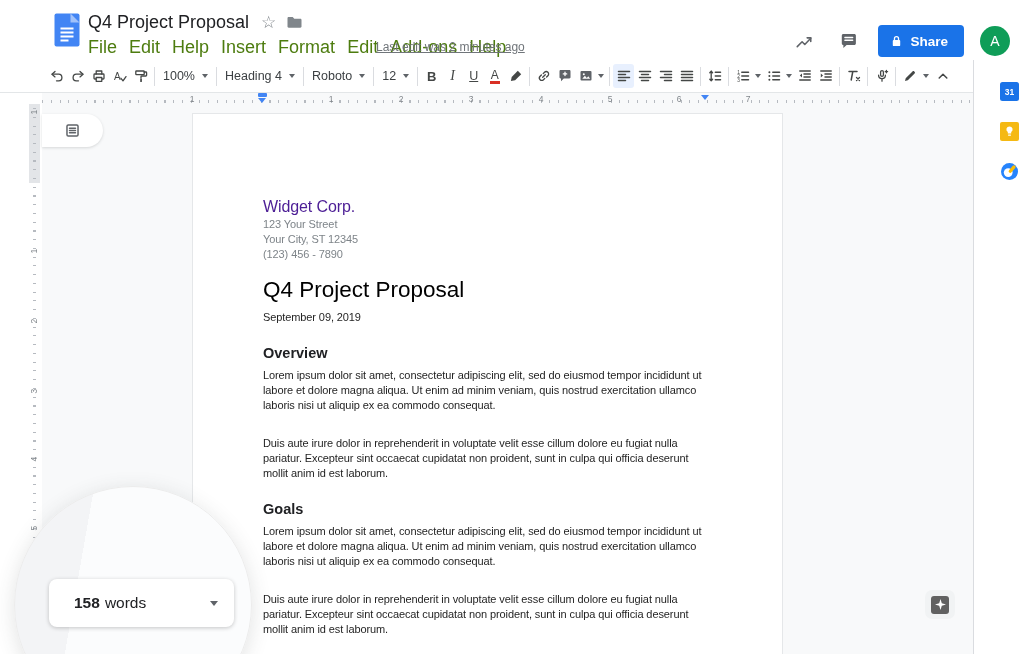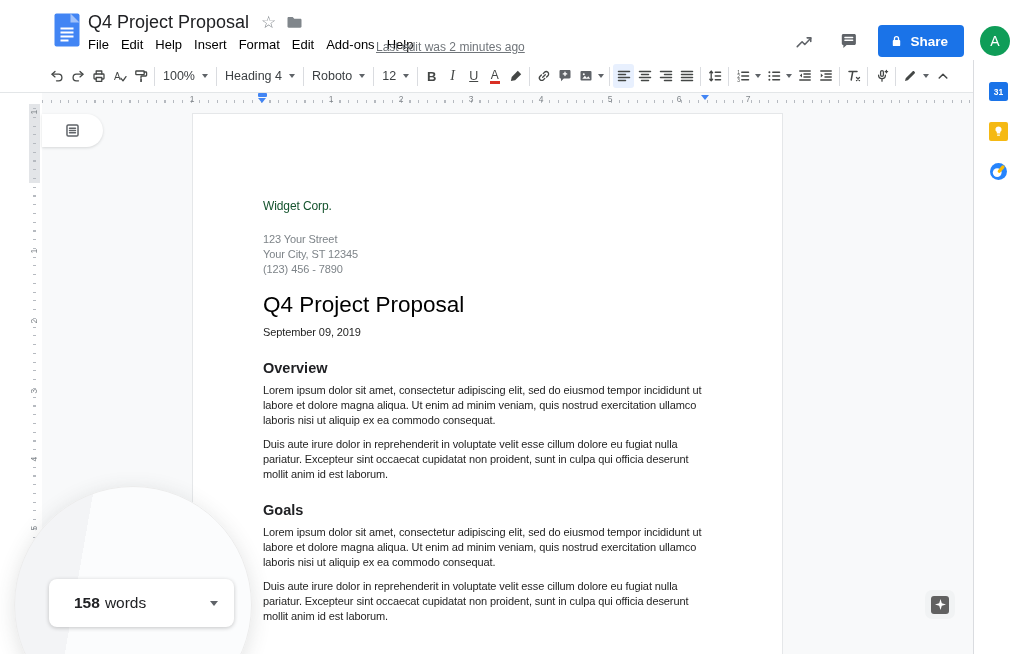--- a/index.html
+++ b/index.html
@@ -9,21 +9,21 @@
 
   
   .topbar{position:absolute;left:0;top:0;width:1024px;height:60px;background:#fff}
   .docs-logo{position:absolute;left:54px;top:13px;cursor:pointer}
   .title-block{position:absolute;left:88px;top:11px}
   .title-row{display:flex;align-items:center;height:22px}
   .doc-title{font-size:18px;color:#202124;white-space:nowrap}
   .star{font-size:17px;color:#80868b;margin-left:12px;line-height:1;cursor:pointer}
   .folder{margin-left:10px;cursor:pointer;display:flex}
   .menu-row{display:flex;align-items:center;margin-top:4px;margin-left:-6px}
-  .menu-item{padding:0 6px;font-size:13px;color:#000000;cursor:pointer;white-space:nowrap}
+  .menu-item{padding:0 6px;font-size:18px;color:#4d7c0f;cursor:pointer;white-space:nowrap}
   .last-edit{margin-left:12px;font-size:12px;color:#70757a;text-decoration:underline;cursor:pointer;white-space:nowrap}
   .topbar-right{position:absolute;right:14px;top:25px;display:flex;align-items:center;gap:16px}
   .iconbtn{display:flex;align-items:center;justify-content:center;width:28px;height:28px;border-radius:50%;cursor:pointer}
   .share-btn{display:flex;align-items:center;gap:7px;height:32px;padding:0 16px 0 12px;background:#1a73e8;color:#fff;font-size:13.5px;font-weight:700;border:none;border-radius:4px;cursor:pointer}
   .avatar{width:30px;height:30px;border-radius:50%;background:#0f9d58;color:#fff;font-size:14px;display:flex;align-items:center;justify-content:center;cursor:pointer}
 
   
   .toolbar{position:absolute;left:0;top:60px;width:973px;height:33px;background:#fff;border-bottom:1px solid #e3e6e8;display:flex;align-items:center;padding-left:46px}
   .tb-btn{width:21px;height:24px;display:flex;align-items:center;justify-content:center;border-radius:3px;cursor:pointer;flex:0 0 auto}
   .tb-btn.active{background:#e8f0fe}
@@ -54,32 +54,32 @@
   .vnum{position:absolute;left:28px;width:12px;text-align:center;font-size:8.5px;color:#80868b;transform:rotate(-90deg)}
   .ind-rect{position:absolute;left:258px;top:93px;width:9px;height:3.5px;background:#4285f4;border-radius:1px}
   .ind-tri{position:absolute;width:0;height:0;border-left:4.5px solid transparent;border-right:4.5px solid transparent;border-top:5.5px solid #4285f4}
 
   
   .outline-btn{position:absolute;left:42px;top:114px;width:61px;height:33px;background:#fff;border-radius:0 17px 17px 0;box-shadow:0 1px 3px rgba(60,64,67,.18);display:flex;align-items:center;justify-content:center;cursor:pointer}
 
   
   .page{position:absolute;left:192px;top:113px;width:591px;height:720px;background:#fff;border:1px solid #e5e7e9;cursor:text}
   .page-content{padding:85px 70px 0 70px;font-size:11px;line-height:15px;color:#1f1f1f;letter-spacing:-0.1px}
-  .company{font-size:12px;color:#14532d;margin-bottom:18px}
+  .company{font-size:16px;color:#4c1d95;margin-bottom:3px}
   .address-line{font-size:11px;color:#7e8489;line-height:15px}
   .doc-h1{font-size:22.5px;font-weight:400;color:#000;margin-top:14px;line-height:27px;letter-spacing:0}
   .doc-date{margin-top:7px;font-size:11px}
   .doc-section{margin-top:21px}
   .doc-section h2{font-size:14.5px;font-weight:700;color:#202124;margin-bottom:7px;letter-spacing:0}
   .doc-section p{margin:0}
-  .doc-section p + p{margin-top:9px}
+  .doc-section p + p{margin-top:23px}
 
   
   .side-panel{position:absolute;left:973px;top:60px;width:51px;height:594px;background:#fff;border-left:1px solid #dadce0}
-  .sp-icon{position:absolute;left:15px;width:19px;height:31px;cursor:pointer}
+  .sp-icon{position:absolute;left:26px;width:19px;height:31px;cursor:pointer}
   .sp-chevron{position:absolute;left:11px;top:589px;width:28px;height:28px;display:flex;align-items:center;justify-content:center;cursor:pointer}
 
   
   .lens{position:absolute;left:14px;top:486px;width:238px;height:238px;border-radius:50%;background:linear-gradient(100deg,#f3f4f6 0 78px,#fbfcfd 78px);border:1px solid #ececec;box-shadow:0 4px 20px rgba(60,64,67,.15)}
   .wc-pill{position:absolute;left:34px;top:92px;width:185px;height:48px;background:#fff;border-radius:8px;box-shadow:0 1px 4px rgba(0,0,0,.22);display:flex;align-items:center;padding:0 16px 0 25px;cursor:pointer}
   .wc-count{font-size:15.5px;font-weight:700;color:#202124}
   .wc-label{font-size:15.5px;color:#202124;margin-left:5px}
   .wc-caret{margin-left:auto;width:0;height:0;border-left:4.5px solid transparent;border-right:4.5px solid transparent;border-top:5px solid #5f6368}
 
   

